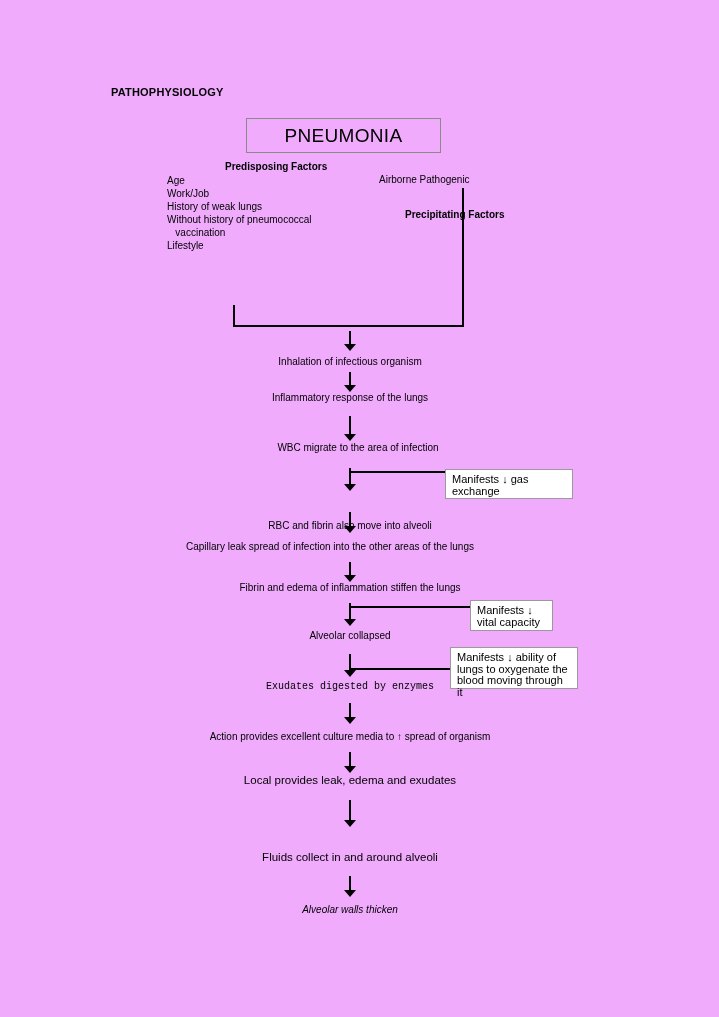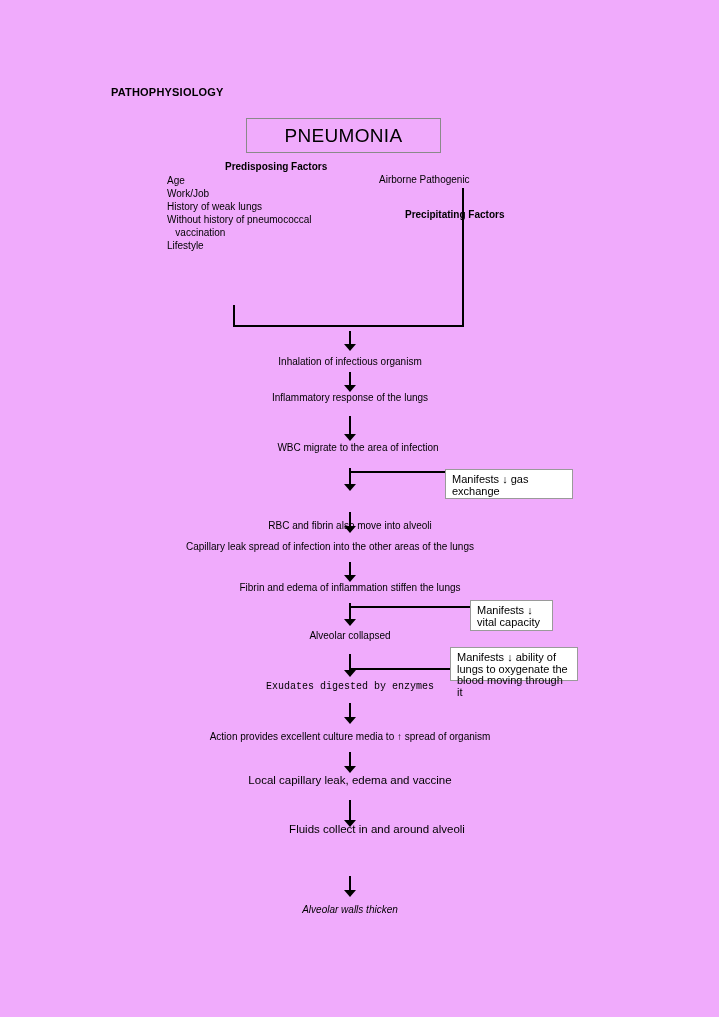--- a/index.html
+++ b/index.html
@@ -244,40 +244,40 @@
   </div>
   <div class="connector" style="left:350px; top:606px; width:121px;"></div>
   <div class="annotation" style="left:470px; top:600px; width:83px; height:31px;">Manifests ↓ vital capacity</div>
   <div class="flow-step" style="left:350px; top:630px;">Alveolar collapsed</div>
 
   <div class="flow-arrow" style="left:350px; top:654px; height:24px;">
     <div class="shaft" style="height:17px;"></div>
     <div class="head" style="top:16px;"></div>
   </div>
   <div class="connector" style="left:350px; top:668px; width:101px;"></div>
-  <div class="annotation" style="left:450px; top:647px; width:128px; height:34px;">Manifests ↓ ability of lungs to oxygenate the blood moving through it</div>
+  <div class="annotation" style="left:450px; top:647px; width:128px; height:42px;">Manifests ↓ ability of lungs to oxygenate the blood moving through it</div>
   <div class="flow-step" style="left:350px; top:681px;font-family:Liberation Mono, monospace;">Exudates digested by enzymes</div>
 
   <div class="flow-arrow" style="left:350px; top:703px; height:22px;">
     <div class="shaft" style="height:15px;"></div>
     <div class="head" style="top:14px;"></div>
   </div>
   <div class="flow-step" style="left:350px; top:731px;">Action provides excellent culture media to ↑ spread of organism</div>
 
   <div class="flow-arrow" style="left:350px; top:752px; height:22px;">
     <div class="shaft" style="height:15px;"></div>
     <div class="head" style="top:14px;"></div>
   </div>
-  <div class="flow-step emphasis" style="left:350px; top:774px;">Local capillary leak, edema and vaccine</div>
+  <div class="flow-step emphasis" style="left:350px; top:774px;">Local provides leak, edema and exudates</div>
 
   <div class="flow-arrow" style="left:350px; top:800px; height:28px;">
     <div class="shaft" style="height:21px;"></div>
     <div class="head" style="top:20px;"></div>
   </div>
-  <div class="flow-step emphasis" style="left:350px; top:823px;margin-left:27px;">Fluids collect in and around alveoli</div>
+  <div class="flow-step emphasis" style="left:350px; top:851px;">Fluids collect in and around alveoli</div>
 
   <div class="flow-arrow" style="left:350px; top:876px; height:22px;">
     <div class="shaft" style="height:15px;"></div>
     <div class="head" style="top:14px;"></div>
   </div>
   <div class="flow-step" style="left:350px; top:904px;font-style:italic;">Alveolar walls thicken</div>
 
 </div>
 
 </body></html>

